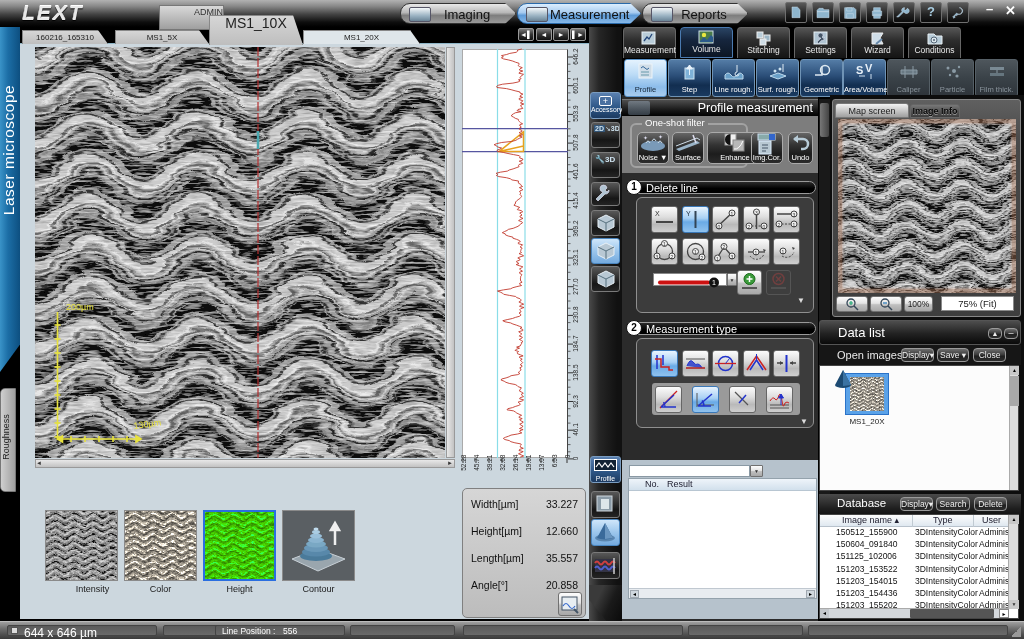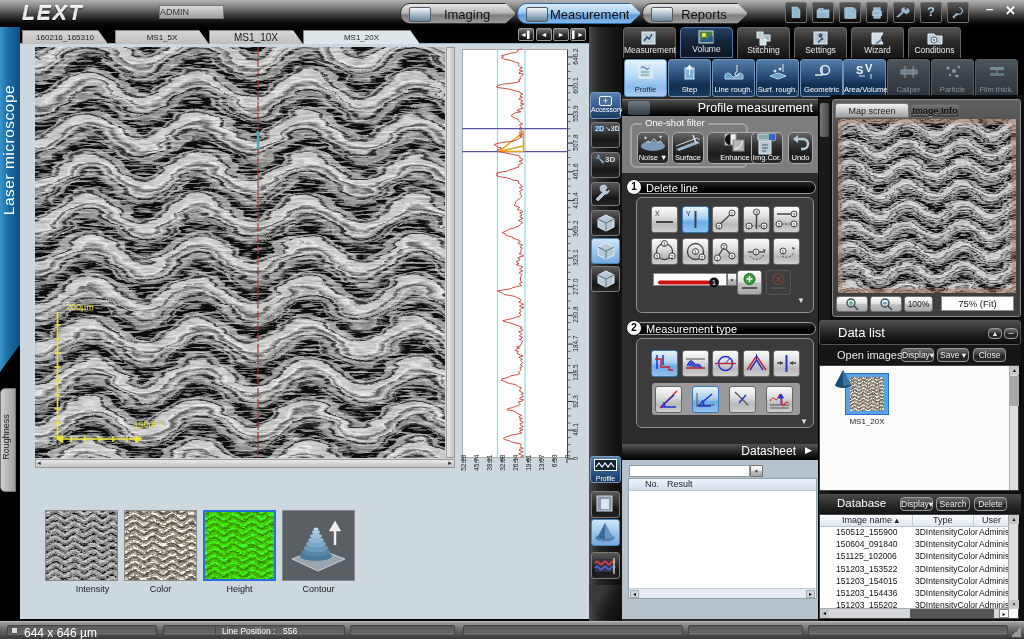--- a/index.html
+++ b/index.html
@@ -20,21 +20,21 @@
 .thlb{position:absolute;top:584px;font-size:9px;color:#1a1a1a;text-align:center;width:73px}
 .dgbtn{background:linear-gradient(#6e6e6e,#3d3d3d 45%,#1f1f1f 60%,#2e2e2e);border:1px solid #9a9a9a;border-radius:4px;color:#f0f0f0;text-align:center}
 .rot{transform:rotate(-90deg);transform-origin:center;position:absolute;font-size:6.5px;color:#222;white-space:nowrap}
 </style></head><body>
 <div id="root">
     <div class="abs" style="left:20px;top:43px;width:569px;height:576px;background:#ccd7de;border-top:1px solid #8fb6c8"></div>
     <div class="abs" style="left:589px;top:27px;width:33px;height:595px;background:linear-gradient(90deg,#4a4a4a,#262626 30%,#111 85%)"></div>
     <div class="abs" style="left:622px;top:95px;width:196px;height:530px;background:#2b2b2b"></div>
     <div class="abs" style="left:0;top:0;width:1024px;height:27px;background:linear-gradient(#b2b2b2,#8a8a8a 22%,#454545 52%,#0e0e0e 82%,#000)">
 <div class="abs" style="left:22px;top:1px;font-size:21px;font-weight:bold;font-style:italic;color:#e8e8e8;letter-spacing:2px;text-shadow:0 1px 1px #000,0 -1px 0 #fff">LEXT</div>
-<div class="abs" style="left:159px;top:5px;width:65px;height:14px;background:linear-gradient(#d9d9d9,#9f9f9f);border:1px solid #777;text-align:left;font-size:9px;color:#333;line-height:12px">ADMIN</div>
+<div class="abs" style="left:159px;top:5px;width:65px;height:25px;background:linear-gradient(#d9d9d9,#9f9f9f);border:1px solid #777;text-align:right;font-size:9px;color:#333;line-height:12px">ADMIN</div>
 </div>
     <div class="abs" style="left:400px;top:3px;width:116px;height:21px;background:linear-gradient(#e8e8e8,#b8b8b8 45%,#7e7e7e 60%,#9a9a9a);border:1px solid #333;clip-path:polygon(0 0,calc(100% - 11px) 0,100% 50%,calc(100% - 11px) 100%,0 100%);border-radius:10px 0 0 10px">
       <div class="abs" style="left:8px;top:3px;width:22px;height:15px;background:linear-gradient(#f4f8fa,#9ab2c2 60%,#6a8496);border:1px solid #556;border-radius:2px"></div>
       <div class="abs" style="left:32px;top:3px;right:14px;text-align:center;font-size:13px;color:#111">Imaging</div>
     </div>
     <div class="abs" style="left:517px;top:3px;width:124px;height:21px;background:linear-gradient(#dceeff,#a8ccf0 45%,#5e9bd8 60%,#86b8e8);border:1px solid #2a6aaa;clip-path:polygon(0 0,calc(100% - 11px) 0,100% 50%,calc(100% - 11px) 100%,0 100%);border-radius:10px 0 0 10px">
       <div class="abs" style="left:8px;top:3px;width:22px;height:15px;background:linear-gradient(#f4f8fa,#9ab2c2 60%,#6a8496);border:1px solid #556;border-radius:2px"></div>
       <div class="abs" style="left:32px;top:3px;right:14px;text-align:center;font-size:13px;color:#111">Measurement</div>
     </div>
     <div class="abs" style="left:642px;top:3px;width:106px;height:21px;background:linear-gradient(#e8e8e8,#b8b8b8 45%,#7e7e7e 60%,#9a9a9a);border:1px solid #333;clip-path:polygon(0 0,calc(100% - 11px) 0,100% 50%,calc(100% - 11px) 100%,0 100%);border-radius:10px 0 0 10px">
@@ -63,21 +63,21 @@
         <path d="M14 4a5 5 0 11-4 8l-6 6 2 2 2-2-1-1 2-2 1 1 2-2a5 5 0 102-10z" fill="#8fb6ce" stroke="#c8dce8" stroke-width="0.8"></path>
       </svg></div>
     <div class="abs" style="left:981px;top:4px;width:17px;height:14px;color:#fff;font-size:13px;font-weight:bold;text-align:center;line-height:10px">–</div>
     <div class="abs" style="left:1002px;top:4px;width:17px;height:14px;color:#fff;font-size:13px;font-weight:bold;text-align:center;line-height:13px">✕</div>
     <div class="abs" style="left:0;top:27px;width:20px;height:345px;background:linear-gradient(90deg,#3a93c8,#1c6ea6 40%,#0d4f80);clip-path:polygon(0 0,100% 0,100% 92%,0 100%)"></div>
 <div class="abs" style="left:-85px;top:140px;width:190px;height:20px;transform:rotate(-90deg);color:#fff;font-size:15.5px;letter-spacing:0.5px;text-align:center">Laser microscope</div>
 <div class="abs" style="left:0;top:388px;width:16px;height:104px;background:linear-gradient(90deg,#cfcfcf,#9f9f9f);border-radius:5px 0 0 5px;border:1px solid #777"></div>
 <div class="abs" style="left:-37px;top:430px;width:90px;height:14px;transform:rotate(-90deg);color:#222;font-size:9px;text-align:center">Roughness</div>
     <div class="abs" style="left:22px;top:30px;width:86px;height:14px;background:linear-gradient(#d6d6d6,#bebebe);border:1px solid #888;border-bottom:none;clip-path:polygon(0 0,calc(100% - 10px) 0,100% 100%,0 100%);font-size:8px;color:#222;text-align:center;line-height:14px">160216_165310</div>
     <div class="abs" style="left:115px;top:30px;width:94px;height:14px;background:linear-gradient(#d6d6d6,#bebebe);border:1px solid #888;border-bottom:none;clip-path:polygon(0 0,calc(100% - 10px) 0,100% 100%,0 100%);font-size:8px;color:#222;text-align:center;line-height:14px">MS1_5X</div>
-    <div class="abs" style="left:209px;top:30px;width:94px;height:14px;background:linear-gradient(#d6d6d6,#bebebe);border:1px solid #888;border-bottom:none;clip-path:polygon(0 0,calc(100% - 10px) 0,100% 100%,0 100%);font-size:10px;color:#222;text-align:center;line-height:14px">MS1_10X</div>
+    <div class="abs" style="left:209px;top:15px;width:94px;height:30px;background:linear-gradient(#d6d6d6,#bebebe);border:1px solid #888;border-bottom:none;clip-path:polygon(0 0,calc(100% - 10px) 0,100% 100%,0 100%);font-size:14px;color:#222;text-align:center;line-height:14px">MS1_10X</div>
     <div class="abs" style="left:303px;top:30px;width:117px;height:14px;background:#dfe6ea;border:1px solid #888;border-bottom:none;clip-path:polygon(0 0,calc(100% - 10px) 0,100% 100%,0 100%);font-size:8px;color:#222;text-align:center;line-height:14px">MS1_20X</div>
     <div class="abs" style="left:35px;top:47px;width:410px;height:411px;overflow:hidden"><svg width="410" height="411" viewBox="0 0 410 411">
         <defs>
           <filter id="rmain" x="-3%" y="-3%" width="106%" height="106%">
 <feTurbulence type="fractalNoise" baseFrequency="0.012 0.09" numOctaves="3" seed="11" result="warp"></feTurbulence>
 <feDisplacementMap in="SourceGraphic" in2="warp" scale="14" xChannelSelector="R" yChannelSelector="G" result="disp"></feDisplacementMap>
 <feTurbulence type="fractalNoise" baseFrequency="0.06 0.45" numOctaves="3" seed="4" result="grain"></feTurbulence>
 <feColorMatrix in="grain" type="matrix" values="0 0 0 0 0  0 0 0 0 0  0 0 0 0 0  0.95 0 0 0 -0.4" result="dark"></feColorMatrix>
 <feColorMatrix in="grain" type="matrix" values="0 0 0 0 1  0 0 0 0 1  0 0 0 0 1  0 1.3 0 0 -0.62" result="light"></feColorMatrix>
 <feMerge>
@@ -516,20 +516,35 @@
         <ellipse cx="33" cy="29" rx="8" ry="3" fill="#8ab4d0"></ellipse>
 <ellipse cx="33" cy="25" rx="6" ry="2.5" fill="#9ac0da"></ellipse>
         <ellipse cx="33" cy="21" rx="4" ry="2" fill="#aaccE2"></ellipse>
 <ellipse cx="33" cy="18" rx="2.5" ry="1.5" fill="#c0dcee"></ellipse>
 <path d="M52 34 V12 M52 12 l-4 7 h8 z" stroke="#f0f0f0" stroke-width="2.5" fill="#f0f0f0"></path>
       </svg></div>
     <div class="thlb" style="left:56px">Intensity</div>
     <div class="thlb" style="left:124px">Color</div>
     <div class="thlb" style="left:203px">Height</div>
     <div class="thlb" style="left:282px">Contour</div>
+    <div class="abs" style="left:462px;top:488px;width:124px;height:130px;background:linear-gradient(#d6d6d6,#bcbcbc);border:1px solid #808080;border-radius:5px">
+<div class="abs" style="left:8px;top:9px;font-size:10.5px;color:#111">Width[µm]</div>
+      <div class="abs" style="right:7px;top:9px;font-size:10.5px;color:#111">33.227</div>
+<div class="abs" style="left:8px;top:36px;font-size:10.5px;color:#111">Height[µm]</div>
+      <div class="abs" style="right:7px;top:36px;font-size:10.5px;color:#111">12.660</div>
+<div class="abs" style="left:8px;top:63px;font-size:10.5px;color:#111">Length[µm]</div>
+      <div class="abs" style="right:7px;top:63px;font-size:10.5px;color:#111">35.557</div>
+<div class="abs" style="left:8px;top:90px;font-size:10.5px;color:#111">Angle[°]</div>
+      <div class="abs" style="right:7px;top:90px;font-size:10.5px;color:#111">20.858</div>
+<div class="abs sbtn" style="left:95px;top:103px;width:24px;height:24px"><svg width="22" height="22" viewBox="0 0 22 22">
+          <rect x="3" y="4" width="15" height="13" fill="#e8eef2" stroke="#456" stroke-width="1"></rect>
+          <path d="M4 13 q3 -5 6 0 t6 0" stroke="#36c" fill="none" stroke-width="1.2"></path>
+          <path d="M15 16 l4 4" stroke="#456" stroke-width="2"></path>
+        </svg></div>
+</div>
     <div class="abs" style="left:590px;top:92px;width:31px;height:27px;background:linear-gradient(#5a80b0,#2c5585 60%,#1c3a60);border:1px solid #7a9cc0;border-radius:3px;text-align:center">
 <div style="margin:3px auto 0;width:13px;height:10px;border:1.5px solid #fff;border-radius:2px;background:#4a70a0;color:#fff;font-size:9px;line-height:8px">+</div>
 <div style="color:#fff;font-size:6.8px">Accessory</div>
     </div>
     <div class="abs" style="left:591px;top:122px;width:29px;height:26px;background:linear-gradient(#585858,#2e2e2e 45%,#161616 70%,#242424);border:1px solid #7a7a7a;border-radius:3px;overflow:hidden">
       <div style="color:#cfe3f0;font-size:7px;padding:2px 0 0 2px"><b style="background:#357;padding:0 1px">2D</b>↘<b>3D</b></div>
     </div>
     <div class="abs" style="left:591px;top:152px;width:29px;height:26px;background:linear-gradient(#585858,#2e2e2e 45%,#161616 70%,#242424);border:1px solid #7a7a7a;border-radius:3px;overflow:hidden">
       <div style="color:#cfe3f0;font-size:8px;padding:2px 0 0 3px"><b>🔧3D</b></div>
     </div>
@@ -860,24 +875,20 @@
     <div class="gridbtn" style="left:729px;top:386px"><svg width="25" height="25" viewBox="0 0 25 25">
         <path d="M5 5 l13 13" stroke="#555" stroke-width="1.2"></path>
         <path d="M16 8 L9 16" stroke="#23c" stroke-width="1.5"></path>
       </svg></div>
     <div class="gridbtn" style="left:766px;top:386px"><svg width="25" height="25" viewBox="0 0 25 25">
         <path d="M3 18h19M3 21h19" stroke="#555"></path>
         <path d="M3 14q3-5 5-2t4-4q2-3 3 6t3 2q2-2 4 0" stroke="#c22" fill="none"></path>
         <path d="M14 18V7M14 7l-2.5 4h5z" fill="#23c" stroke="#23c"></path>
       </svg></div>
     <div class="abs" style="left:800px;top:417px;color:#ddd;font-size:8px">▼</div>
-    <div class="abs" style="left:622px;top:444px;width:196px;height:16px;background:linear-gradient(#555,#1c1c1c 60%,#000);color:#fff;font-size:12px">
-<div class="abs" style="right:22px;top:0">Datasheet</div>
-      <div class="abs" style="right:6px;top:1px;font-size:9px">▶</div>
-    </div>
     <div class="abs" style="left:622px;top:460px;width:196px;height:159px;background:#b6c2cc">
 <div class="abs" style="left:7px;top:5px;width:121px;height:12px;background:#fff;border:1px solid #8a99a4"></div>
 <div class="abs sbtn" style="left:128px;top:5px;width:13px;height:12px;border-radius:1px">
         <div style="font-size:5px;color:#333;text-align:center;line-height:11px">▼</div>
       </div>
 <div class="abs" style="left:6px;top:18px;width:189px;height:121px;background:#fff;border:1px solid #94a2ac">
 <div style="height:12px;background:linear-gradient(#eef4fa,#d2e0ec);border-bottom:1px solid #b8c6d2;font-size:9px;color:#223"><span style="margin-left:16px">No.</span><span style="margin-left:8px">Result</span></div>
 <div class="abs" style="left:0px;bottom:0px;width:187px;height:10px;background:#e8ecf0;border-top:1px solid #c0c8d0">
 <div class="abs" style="left:1px;top:1px;width:9px;height:8px;background:#d0d8de;border:1px solid #a0a8b0;font-size:5px;text-align:center;line-height:7px">◄</div>
 <div class="abs" style="right:1px;top:1px;width:9px;height:8px;background:#d0d8de;border:1px solid #a0a8b0;font-size:5px;text-align:center;line-height:7px">►</div>

